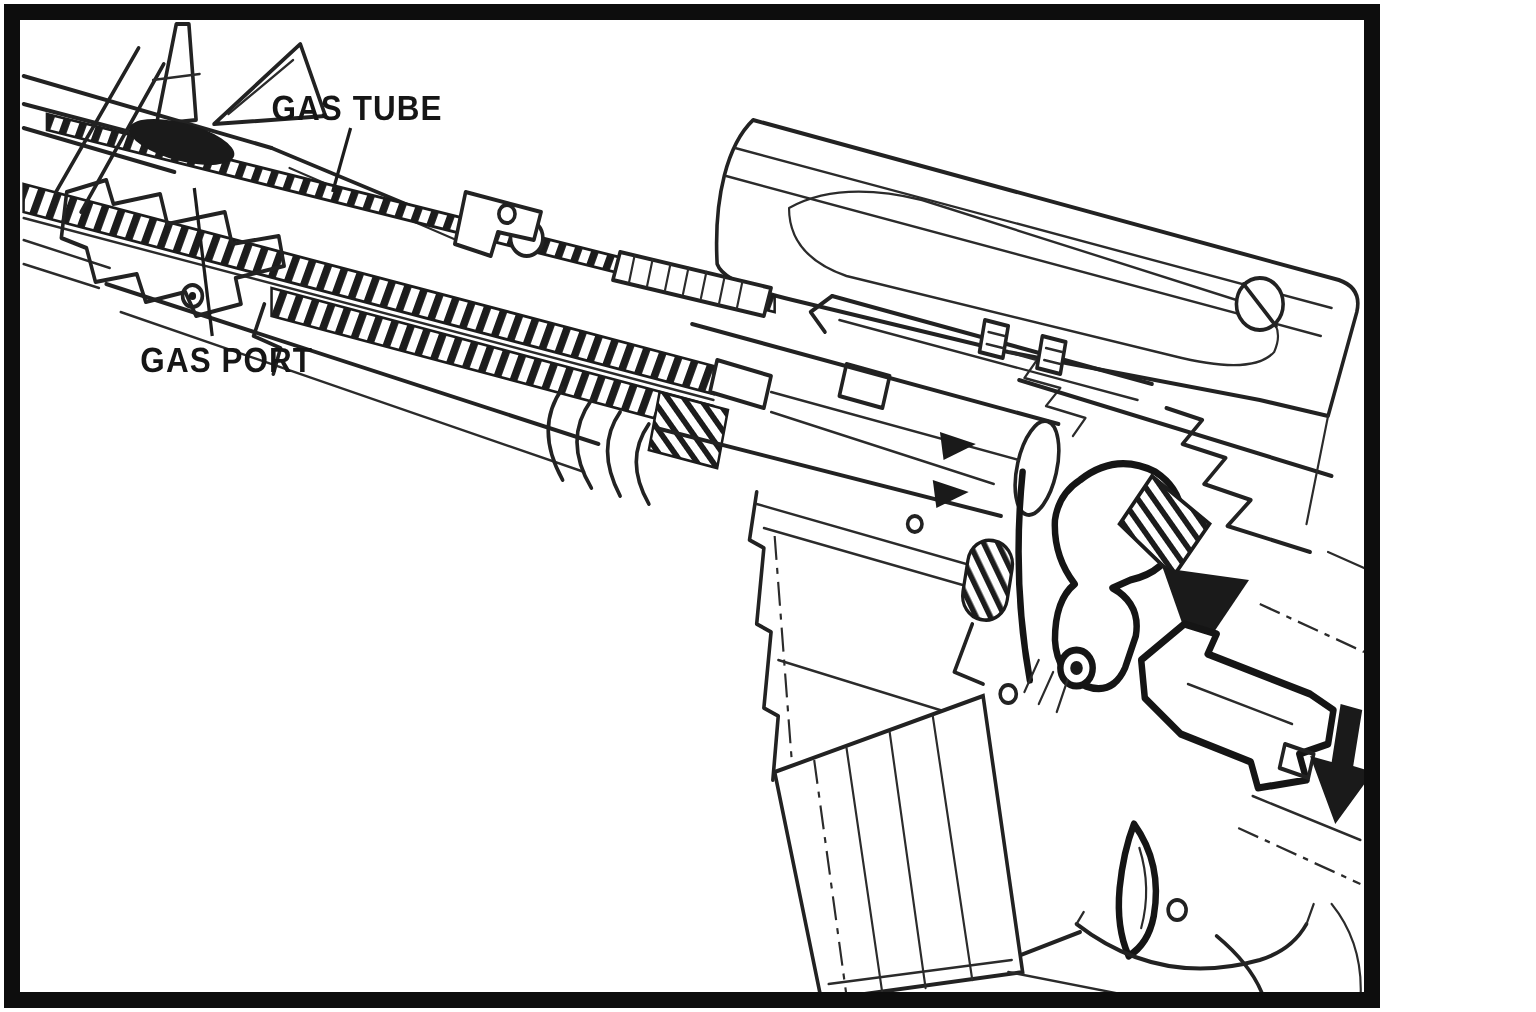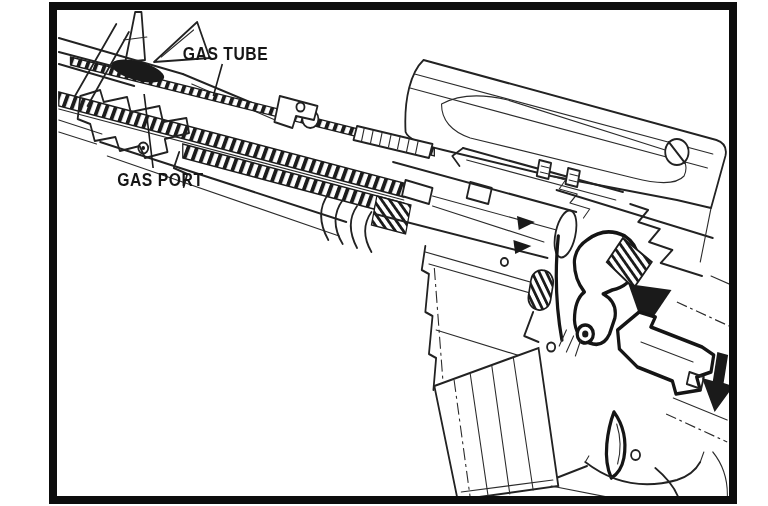--- a/index.html
+++ b/index.html
@@ -1,16 +1,16 @@
 <!DOCTYPE html>
 <html><head>
 <meta charset="utf-8">
 <style>
   html,body{margin:0;padding:0;background:#fff;}
-  .stage{width:692px;height:506px;box-sizing:border-box;padding:2px;background:#fff;margin-left:47px;}
+  .stage{width:692px;height:506px;box-sizing:border-box;padding:2px;background:#fff;}
   .frame{width:100%;height:100%;box-sizing:border-box;border:8px solid #0d0d0d;
          position:relative;overflow:hidden;background:#fff;}
   .frame svg{position:absolute;inset:0;width:100%;height:100%;}
   .ln{fill:none;stroke:#222;stroke-width:2;stroke-linejoin:round;stroke-linecap:round;}
   .thin{fill:none;stroke:#2b2b2b;stroke-width:1.2;stroke-linejoin:round;stroke-linecap:round;}
   .bold{fill:none;stroke:#151515;stroke-width:3.6;stroke-linejoin:round;stroke-linecap:round;}
   .fillb{fill:#1a1a1a;stroke:none;}
   .wfill{fill:#ffffff;}
   .cline{fill:none;stroke:#2b2b2b;stroke-width:1.2;stroke-dasharray:12 4 3 4;}
   .lbl{font-family:"Liberation Sans",sans-serif;font-size:17.5px;font-weight:600;

